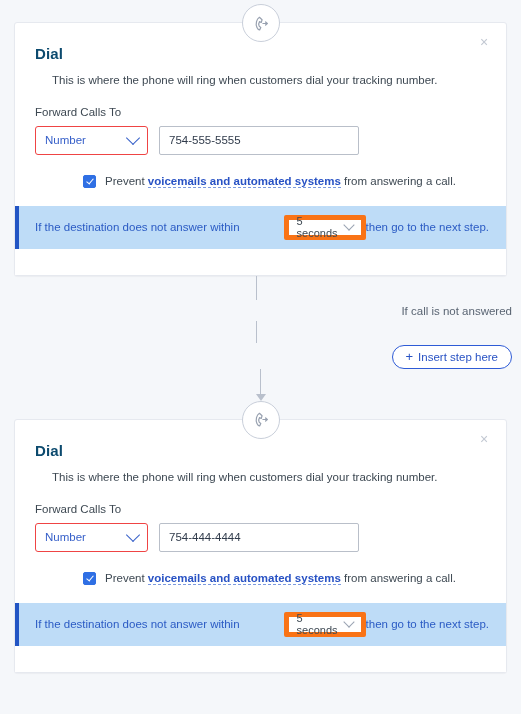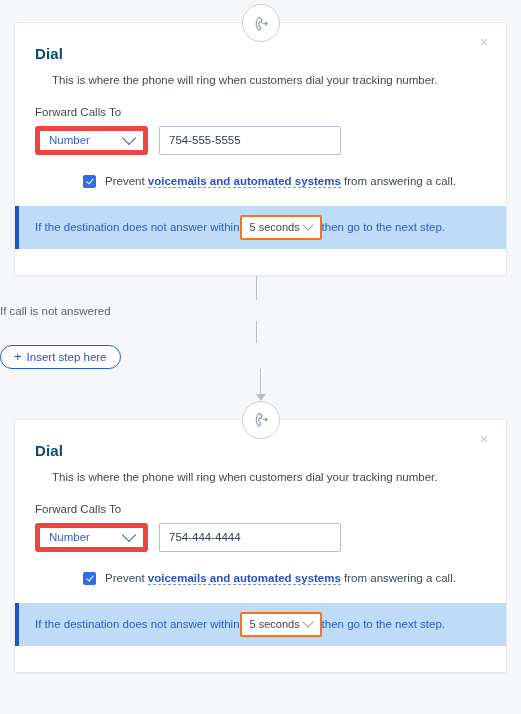--- a/index.html
+++ b/index.html
@@ -91,21 +91,21 @@
     display: flex;
     align-items: center;
     gap: 11px;
     margin-bottom: 20px;
   }
   .select-box {
     position: relative;
     width: 113px;
     height: 29px;
     box-sizing: border-box;
-    border: 5px solid #ef4444;
+    border: 1px solid #ef4444;
     border-radius: 3px;
     background: #fff;
     display: flex;
     align-items: center;
     padding: 0 9px;
     cursor: pointer;
   }
   .select-box .sel-text {
     font-size: 11.5px;
     color: #3760c9;
@@ -113,21 +113,21 @@
   }
   .chev {
     width: 9px;
     height: 9px;
     border-right: 1.4px solid #3760c9;
     border-bottom: 1.4px solid #3760c9;
     transform: translateY(-2px) rotate(45deg);
     flex: none;
   }
   .text-input {
-    width: 182px;
+    width: 200px;
     height: 29px;
     box-sizing: border-box;
     border: 1px solid #b9bfc9;
     border-radius: 2px;
     background: #fff;
     padding: 0 9px;
     font-size: 11.5px;
     font-family: "Liberation Sans", sans-serif;
     color: #2f3a4a;
     outline: none;
@@ -186,26 +186,27 @@
   .timeout-bar .tx {
     font-size: 11.5px;
     color: #2b5bc4;
   }
   .sec-select {
     position: relative;
     width: 82px;
     height: 25px;
     box-sizing: border-box;
     background: #fff;
-    border: 2px solid #f97316;
+    border: 5px solid #f97316;
     border-radius: 2px;
     display: flex;
     align-items: center;
     padding: 0 8px;
     cursor: pointer;
+    margin-left: 44px;
   }
   .sec-select .sel-text {
     font-size: 11px;
     color: #3d4852;
     flex: 1;
   }
   .chev-gray {
     width: 7px;
     height: 7px;
     border-right: 1.2px solid #9aa3b2;
@@ -215,21 +216,21 @@
   }
   .step-footer {
     height: 26px;
     background: #fff;
   }
 
   
   .connector {
     position: relative;
     width: 512px;
-    text-align: left;
+    text-align: right;
   }
   .conn-line {
     width: 1px;
     background: #b9c0cc;
     margin: 0 auto;
   }
   .conn-label {
     font-size: 11.5px;
     color: #5a6573;
     padding: 5px 0 4px 0;

